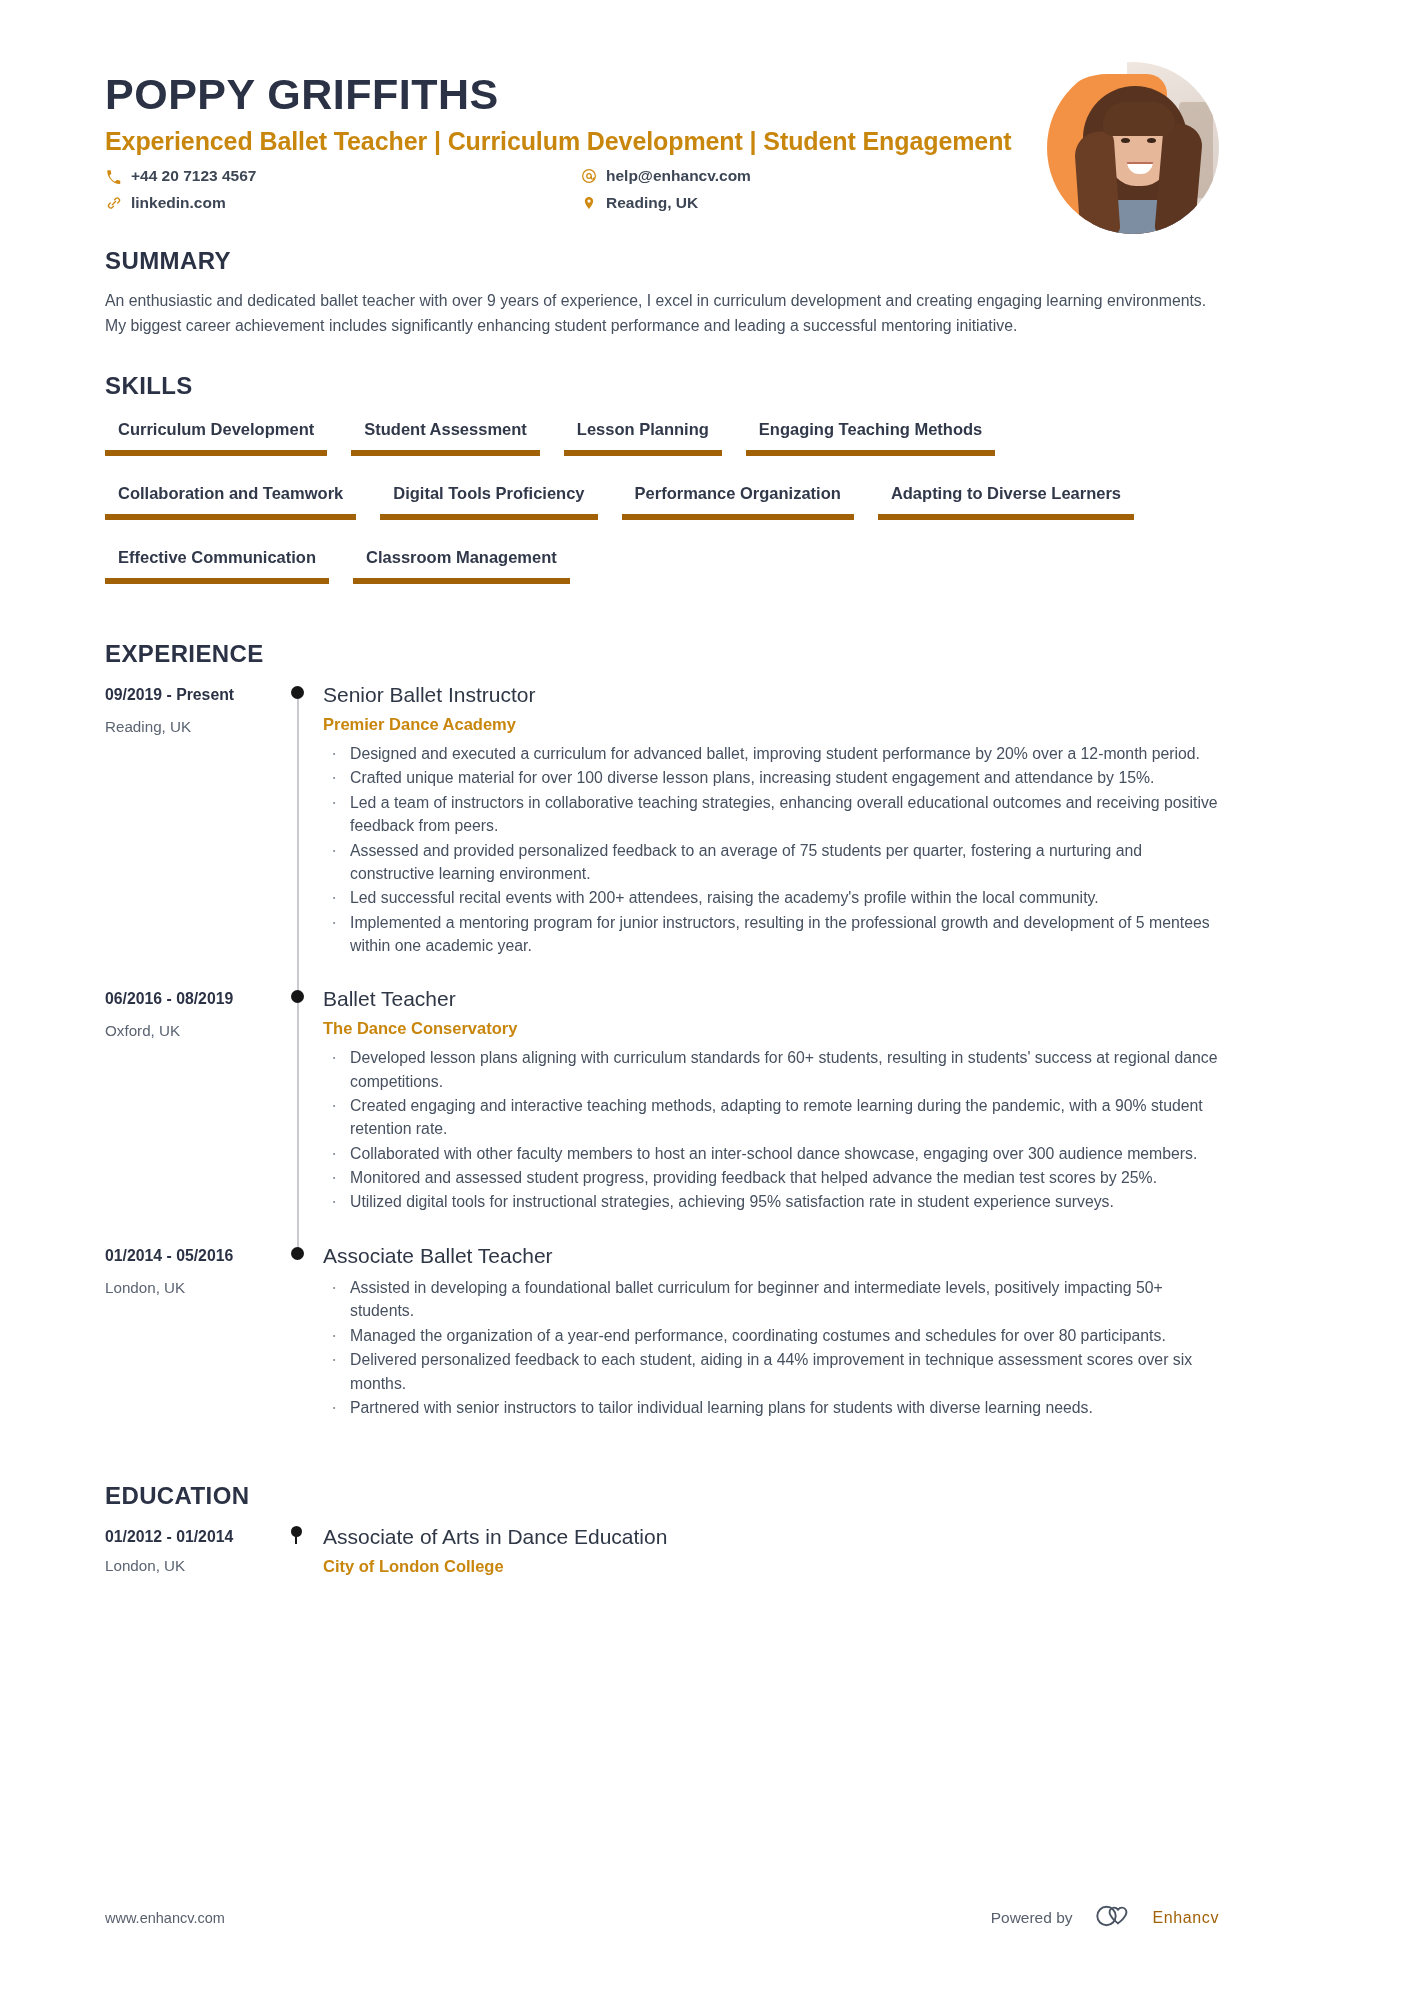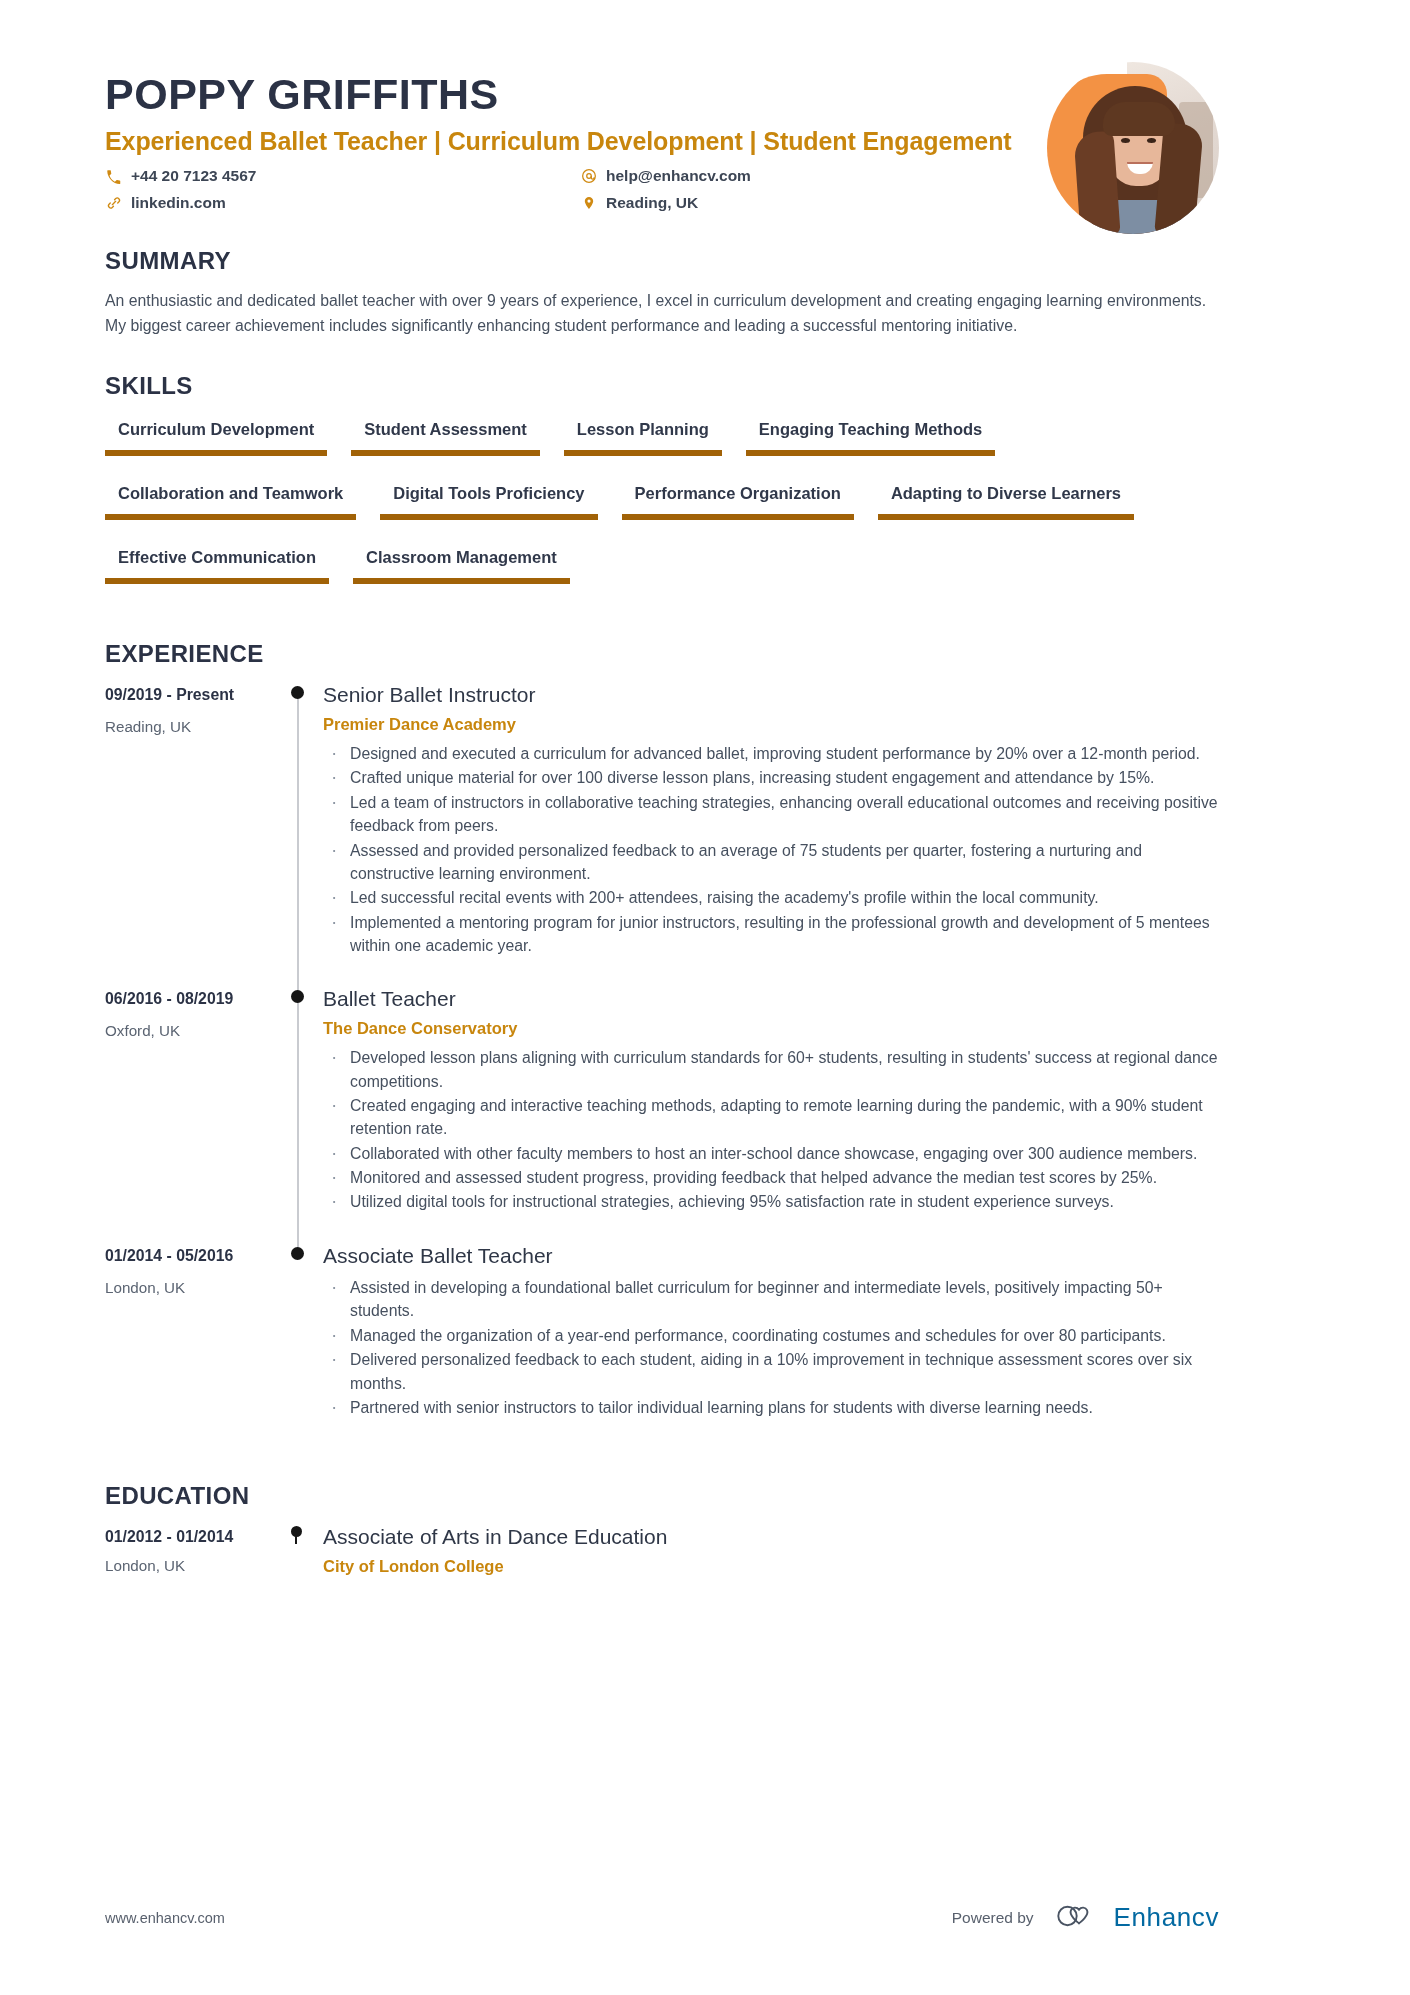--- a/index.html
+++ b/index.html
@@ -329,22 +329,22 @@
   .powered {
     font-size: 15.5px;
     color: #58606d;
   }
   .brand {
     display: flex;
     align-items: center;
     gap: 12px;
   }
   .brand-name {
-    font-size: 26px;
-    color: #0369a1;
+    font-size: 16px;
+    color: #a16207;
     letter-spacing: 0.6px;
   }
 </style>
 </head>
 <body>
 
 <div class="page">
 
   <div class="header">
     <div class="name">POPPY GRIFFITHS</div>
@@ -488,21 +488,21 @@
         </div>
         <div class="entry-rail">
 
           <div class="rail-dot"></div>
         </div>
         <div class="entry-main">
           <div class="role">Associate Ballet Teacher</div>
           <ul class="bullets">
             <li class="bullet">Assisted in developing a foundational ballet curriculum for beginner and intermediate levels, positively impacting 50+ students.</li>
             <li class="bullet">Managed the organization of a year-end performance, coordinating costumes and schedules for over 80 participants.</li>
-            <li class="bullet">Delivered personalized feedback to each student, aiding in a 10% improvement in technique assessment scores over six months.</li>
+            <li class="bullet">Delivered personalized feedback to each student, aiding in a 44% improvement in technique assessment scores over six months.</li>
             <li class="bullet">Partnered with senior instructors to tailor individual learning plans for students with diverse learning needs.</li>
           </ul>
         </div>
       </div>
 
     </div>
   </div>
 
   <div class="section">
     <div class="section-title">EDUCATION</div>

